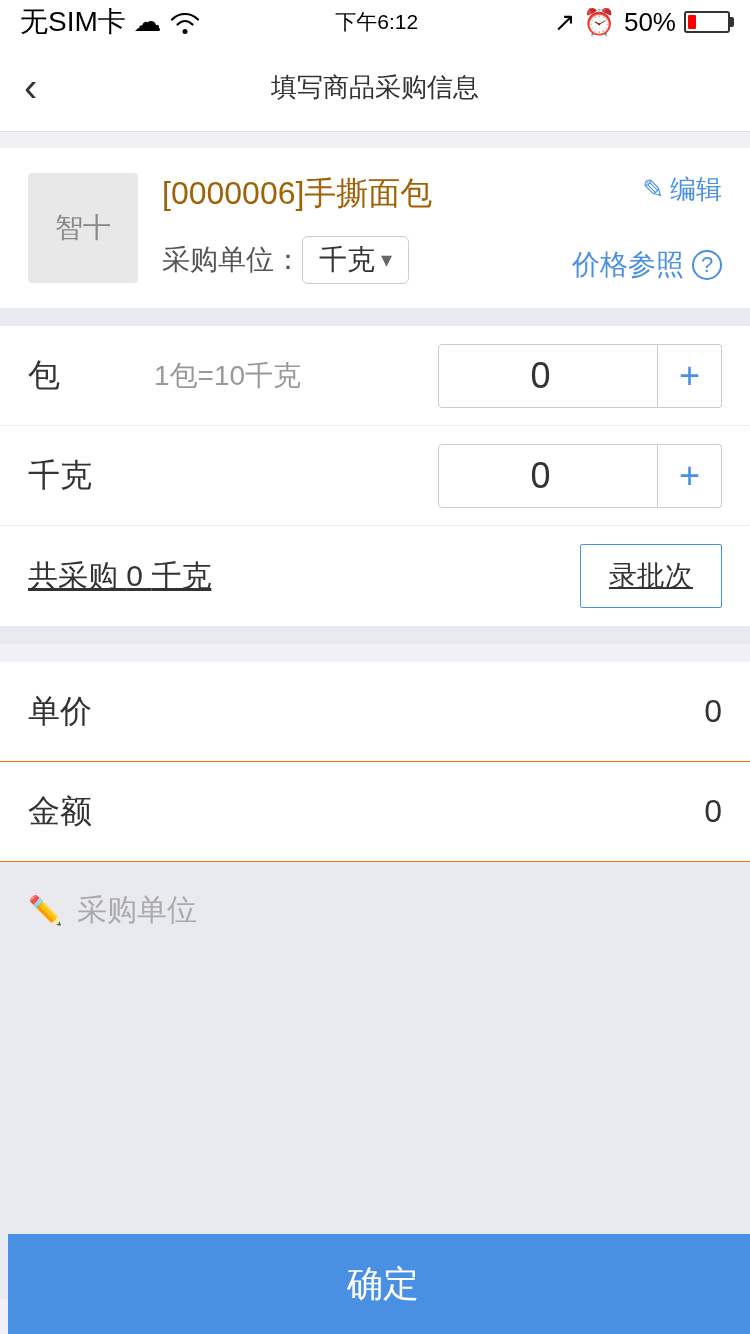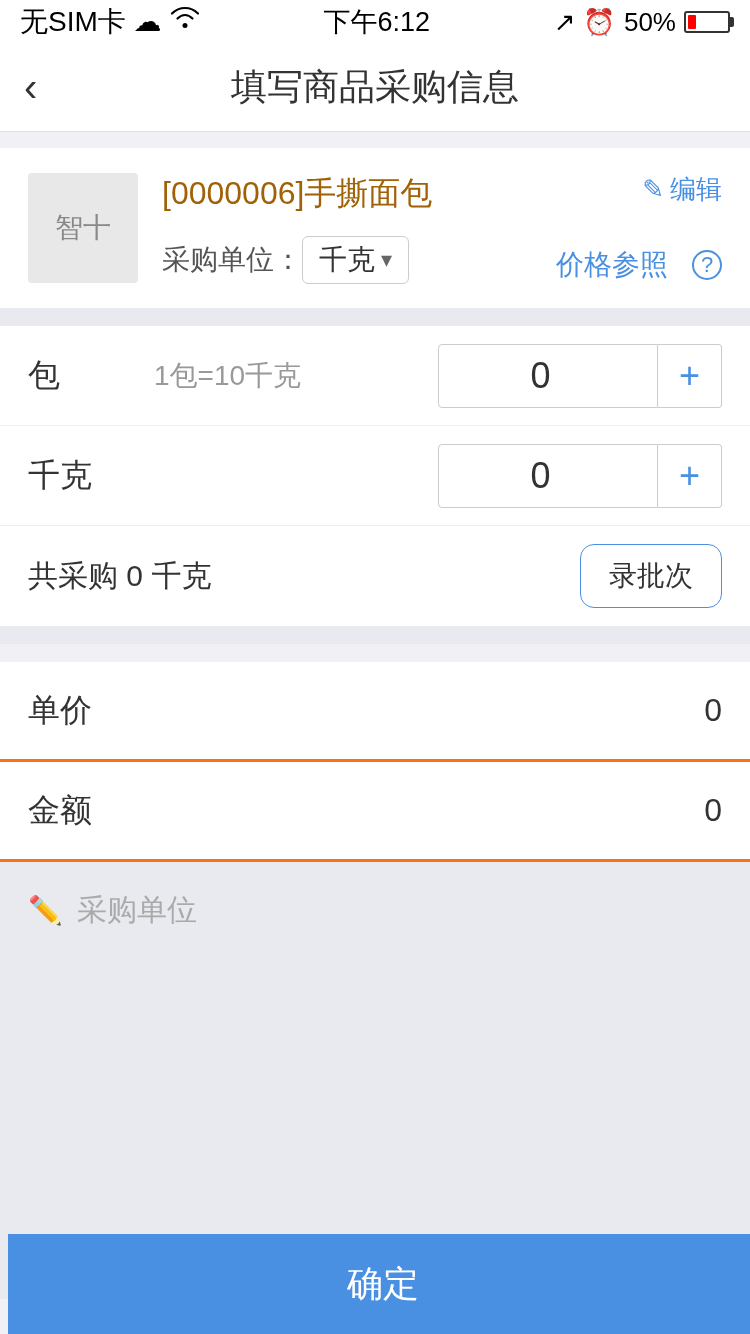--- a/index.html
+++ b/index.html
@@ -18,22 +18,22 @@
       width: 100%;
       height: 44px;
       background: #fff;
       display: flex;
       align-items: center;
       justify-content: space-between;
       padding: 0 20px;
       font-size: 28px;
       color: #000;
     }
-    .status-left { display: flex; align-items: flex-start; gap: 8px; }
-    .status-center { font-weight: 500; font-size: 27px; }
+    .status-left { display: flex; align-items: flex-end; gap: 8px; }
+    .status-center { font-weight: 500; font-size: 21px; }
     .status-right { display: flex; align-items: center; gap: 8px; font-size: 26px; }
     .battery {
       width: 46px; height: 22px;
       border: 2px solid #333;
       border-radius: 3px;
       position: relative;
       display: flex;
       align-items: center;
       padding: 2px;
     }
@@ -67,21 +67,21 @@
       position: relative;
     }
     .nav-back {
       position: absolute;
       left: 24px;
       font-size: 40px;
       color: #333;
       cursor: pointer;
     }
     .nav-title {
-      font-size: 36px;
+      font-size: 26px;
       font-weight: 500;
       color: #333;
     }
 
     
     .product-card {
       background: #fff;
       margin-top: 16px;
       padding: 24px 28px;
       display: flex;
@@ -142,21 +142,21 @@
       gap: 6px;
     }
     .price-ref {
       position: absolute;
       bottom: 24px;
       right: 28px;
       color: #4a90e2;
       font-size: 28px;
       display: flex;
       align-items: center;
-      gap: 24px;
+      gap: 8px;
       text-align: center;
     }
     .price-ref .help-icon {
       width: 30px; height: 30px;
       border: 2px solid #4a90e2;
       border-radius: 50%;
       display: flex;
       align-items: center;
       justify-content: center;
       font-size: 22px;
@@ -224,47 +224,48 @@
     }
 
     
     .summary-row {
       display: flex;
       align-items: center;
       justify-content: space-between;
       padding: 0 28px;
       height: 100px;
       background: #fff;
+      text-decoration: underline;
     }
     .summary-text {
       font-size: 30px;
       color: #333;
     }
     .batch-btn {
       border: 1px solid #4a90e2;
-      border-radius: 14px;
+      border-radius: 2px;
       padding: 12px 28px;
       font-size: 28px;
       color: #333;
       background: #fff;
       cursor: pointer;
     }
 
     
     .price-section {
       background: #fff;
       margin-top: 18px;
     }
     .price-row {
       display: flex;
       align-items: center;
       justify-content: space-between;
       padding: 0 28px;
       height: 100px;
-      border-bottom: 3px solid #f97316;
+      border-bottom: 1px solid #f97316;
     }
     .price-row-label {
       font-size: 32px;
       color: #333;
     }
     .price-row-value {
       font-size: 32px;
       color: #333;
     }
 

